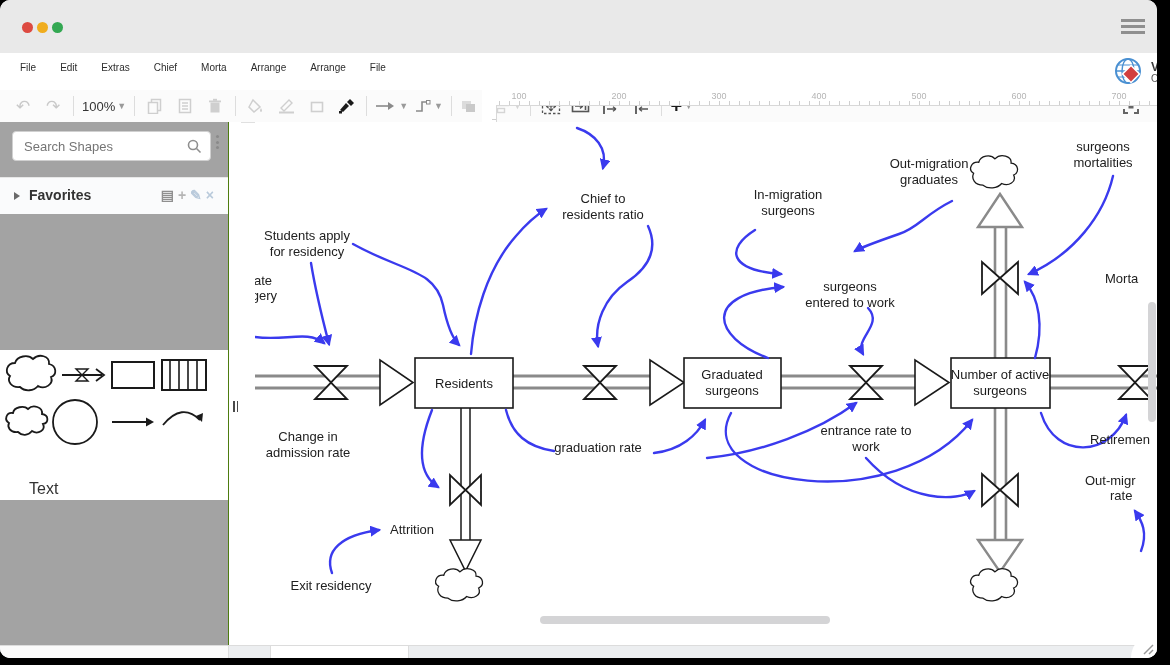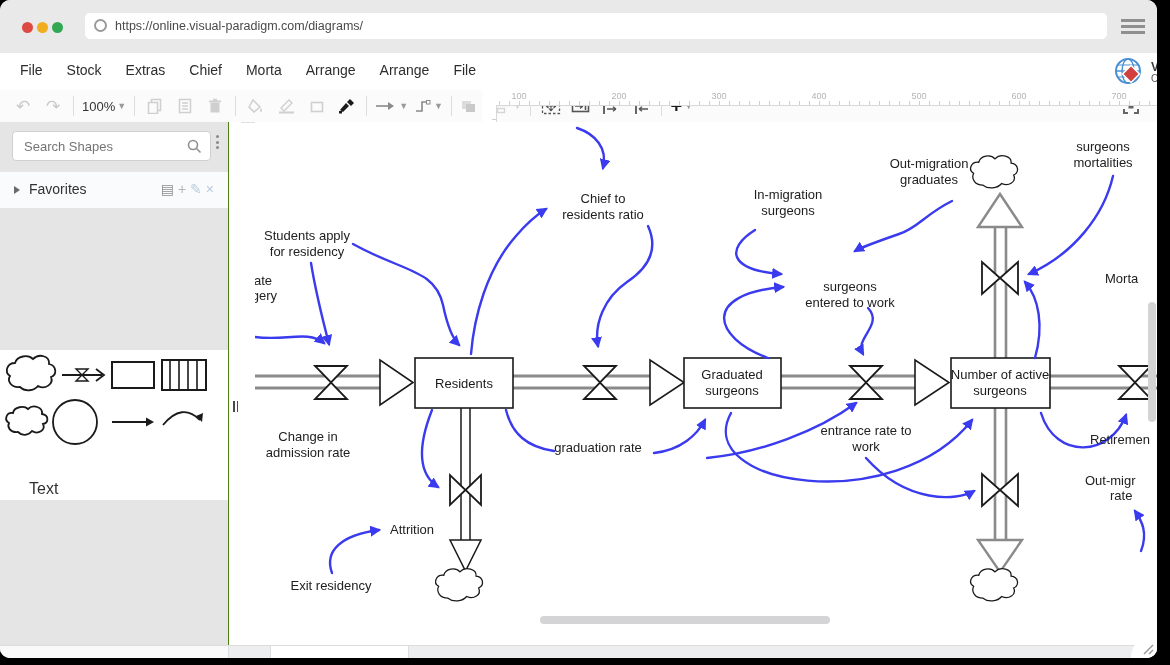--- a/index.html
+++ b/index.html
@@ -7,38 +7,38 @@
   
   #chrome{position:absolute;left:0;top:0;width:100%;height:53px;background:#e9e9e9;border-bottom:1px solid #d6d6d6;}
   .tl{position:absolute;top:22px;width:11px;height:11px;border-radius:50%;}
   #urlbar{position:absolute;left:85px;top:13px;width:1022px;height:26px;background:#fff;border-radius:5px;}
   #urlbar .reload{position:absolute;left:9px;top:6px;width:13px;height:13px;border:2px solid #9a9a9a;border-radius:50%;box-sizing:border-box;}
   #urlbar .url{position:absolute;left:30px;top:6px;font-size:12.5px;color:#4a4a4a;}
   #hamburger{position:absolute;right:12px;top:19px;width:24px;height:15px;}
   #hamburger i{display:block;height:3.2px;background:#8f8f8f;margin-bottom:2.6px;}
   
   #menubar{position:absolute;left:0;top:53px;width:100%;height:37px;background:#fff;border-bottom:1px solid #e4e4e4;}
-  #menubar .mi{display:inline-block;margin-left:0;padding:9px 12px 0 12px;font-size:14px;color:#2d2d2d;cursor:default;}
+  #menubar .mi{display:inline-block;margin-left:0;padding:9px 12px 0 12px;font-size:10px;color:#2d2d2d;cursor:default;}
   #menubar .mi:first-child{margin-left:8px;}
   #logo{position:absolute;right:10px;top:3px;height:32px;}
   #logo .ln1{position:absolute;left:38px;top:4px;font-size:12px;font-weight:bold;color:#3c3c3c;white-space:nowrap;}
   #logo .ln2{position:absolute;left:38px;top:17px;font-size:10px;color:#555;}
   
   #toolbar{position:absolute;left:0;top:90px;width:100%;height:32px;background:#fbfbfb;border-bottom:1px solid #e0e0e0;display:flex;align-items:center;}
   .tb{display:inline-flex;align-items:center;justify-content:center;min-width:24px;height:24px;margin:0 3px;}
   .tsep{width:1px;height:20px;background:#ddd;margin:0 5px;}
   .dis{color:#c9c9c9;}
   .blk{color:#1a1a1a;}
   .caret{font-size:9px;color:#9a9a9a;margin-left:2px;}
   #zoomdd{font-size:13px;color:#333;}
   .uglyph{font-size:17px;line-height:1;}
   #fsicon{margin-left:auto;margin-right:14px;}
   
   #main{position:absolute;left:0;top:122px;width:100%;height:523px;}
-  #sidebar{position:absolute;left:0;top:0;width:228px;height:523px;background:#e5e5e5;border-right:6px solid #4d7c0f;}
+  #sidebar{position:absolute;left:0;top:0;width:228px;height:523px;background:#a3a3a3;border-right:6px solid #4d7c0f;}
   #searchwrap{position:absolute;left:12px;top:9px;width:199px;height:30px;background:#fff;border:1px solid #d0d0d0;border-radius:4px;box-sizing:border-box;}
   #searchwrap input{border:0;outline:0;background:transparent;font-size:13px;color:#666;margin:6px 0 0 9px;width:160px;font-family:"Liberation Sans",sans-serif;}
   #kebab{position:absolute;left:216px;top:13px;width:4px;}
   #kebab i{display:block;width:3px;height:3px;border-radius:50%;background:#8a8a8a;margin-bottom:2.5px;}
   .section{position:absolute;left:0;width:228px;height:36px;border-top:1px solid #e7e7e7;background:#fafbfc;}
   .section .tri{position:absolute;left:14px;top:14px;width:0;height:0;}
   .tri.right{border-left:6px solid #6a6a6a;border-top:4.5px solid transparent;border-bottom:4.5px solid transparent;}
   .tri.down{border-top:6px solid #6a6a6a;border-left:4.5px solid transparent;border-right:4.5px solid transparent;top:16px;}
   .section .slabel{position:absolute;left:29px;top:9px;font-size:14px;color:#333;}
   .sicons{position:absolute;right:10px;top:9px;font-size:14px;color:#b9cadb;letter-spacing:4px;}
@@ -72,33 +72,29 @@
 </style>
 </head>
 <body>
 
 <div id="win">
 
   <div id="chrome">
     <span class="tl" style="left:22px;background:#dd4a41;"></span>
     <span class="tl" style="left:37px;background:#f0ad1e;"></span>
     <span class="tl" style="left:52px;background:#33a852;"></span>
-    <div id="urlbar">
-      <span class="reload"></span>
-      <span class="url">https://online.visual-paradigm.com/diagrams/</span>
-    </div>
     <div id="hamburger">
         <i></i>
         <i></i>
         <i></i>
       </div>
   </div>
 
   <div id="menubar">
-    <span class="mi">File</span><span class="mi">Stock</span><span class="mi">Extras</span><span class="mi">Chief</span><span class="mi">Morta</span><span class="mi">Arrange</span><span class="mi">Arrange</span><span class="mi">File</span>
+    <span class="mi">File</span><span class="mi">Edit</span><span class="mi">Extras</span><span class="mi">Chief</span><span class="mi">Morta</span><span class="mi">Arrange</span><span class="mi">Arrange</span><span class="mi">File</span>
     <div id="logo">
       <svg width="34" height="30" viewBox="0 0 34 30">
         <circle cx="15" cy="15" r="12" fill="#fff" stroke="#4a90d2" stroke-width="2"></circle>
         <ellipse cx="15" cy="15" rx="6" ry="12" fill="none" stroke="#4a90d2" stroke-width="1.4"></ellipse>
         <line x1="3" y1="15" x2="27" y2="15" stroke="#4a90d2" stroke-width="1.4"></line>
         <line x1="5" y1="9" x2="25" y2="9" stroke="#4a90d2" stroke-width="1.2"></line>
         <line x1="5" y1="21" x2="25" y2="21" stroke="#4a90d2" stroke-width="1.2"></line>
         <rect x="12" y="12" width="12" height="12" transform="rotate(45 18 18)" fill="#d23f3f" stroke="#fff" stroke-width="1.5"></rect>
       </svg>
       <span class="ln1">Visual Paradigm</span>
@@ -237,21 +233,21 @@
             <circle cx="6" cy="6" r="4.5" fill="none" stroke="#8f8f8f" stroke-width="1.6"></circle>
             <line x1="9.5" y1="9.5" x2="13.5" y2="13.5" stroke="#8f8f8f" stroke-width="1.6"></line>
           </svg>
       </div>
       <div id="kebab">
           <i></i>
           <i></i>
           <i></i>
         </div>
 
-      <div class="section" style="top:49px;">
+      <div class="section" style="top:55px;font-weight:bold;">
         <span class="tri right"></span>
         <span class="slabel">Favorites</span>
         <span class="sicons"><span class="doc">▤</span><span class="plus">+</span><span>✎</span><span>×</span></span>
       </div>
 
       <div id="palette">
         <svg width="210" height="120" viewBox="0 0 210 120">
           <g>
             <path d="M20,37 C11,38 7,31 10,26 C4,22 7,13 15,13 C17,6 28,4 33,9 C39,3 50,6 49,14 C57,16 57,25 51,27 C54,34 45,40 38,36 C34,41 25,42 20,37 Z" fill="#fff" stroke="#1a1a1a" stroke-width="1.8"></path>
           </g>

